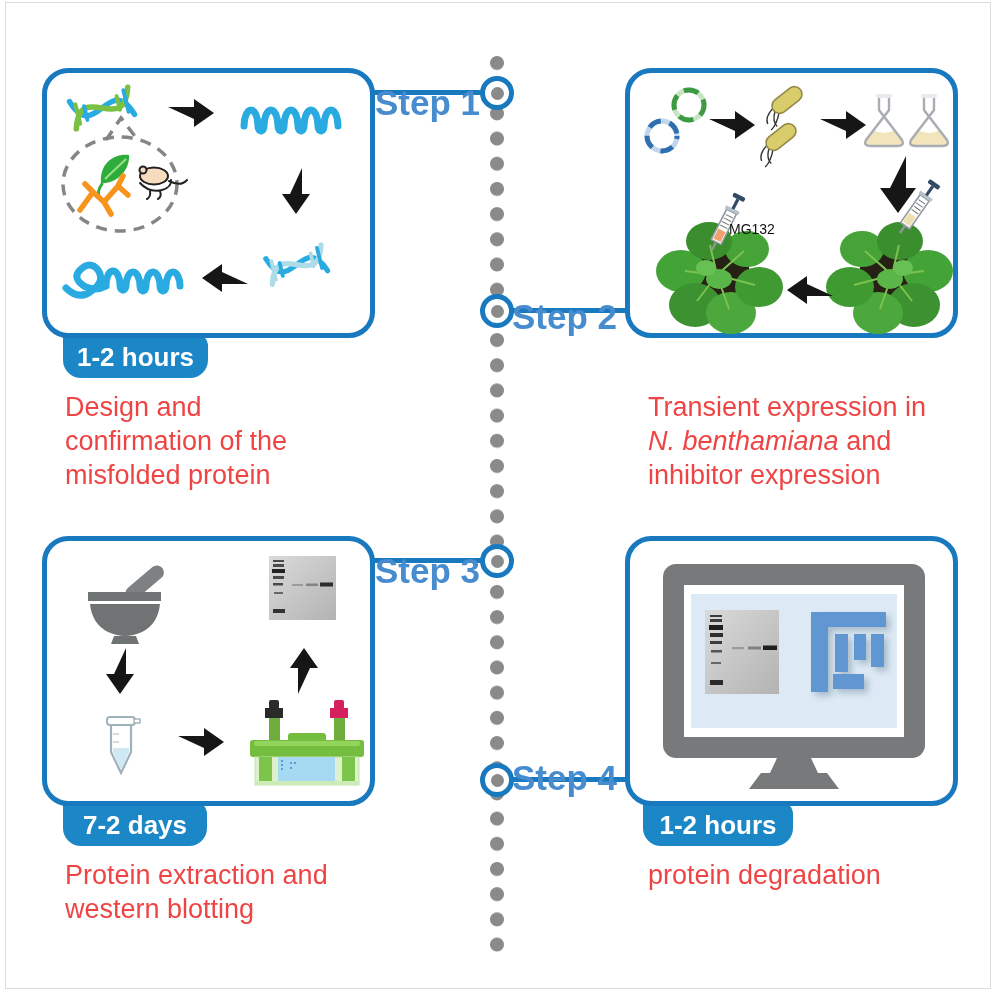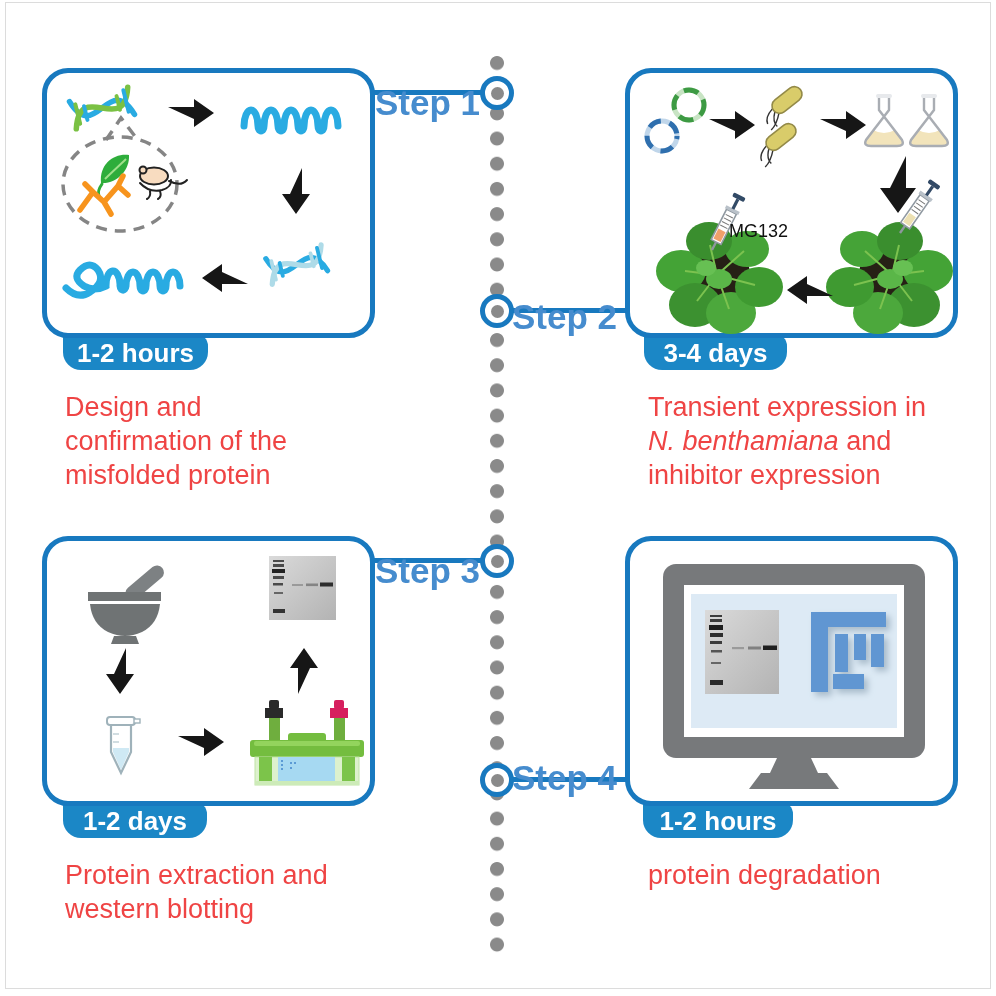--- a/index.html
+++ b/index.html
@@ -14,27 +14,27 @@
   .hline{position:absolute;height:5px;background:#1879bf;}
   
   .node{position:absolute;width:24px;height:24px;border:5px solid #1879bf;border-radius:50%;background:#fff;}
   .node::after{content:"";position:absolute;left:5.5px;top:5.5px;width:13px;height:13px;border-radius:50%;background:#8a8a8a;}
   
   .box{position:absolute;width:323px;height:260px;border:5px solid #1879bf;border-radius:26px;background:#fff;}
   .box svg{position:absolute;left:-5px;top:-5px;}
   
   .step-label{position:absolute;font-size:35px;font-weight:bold;color:#468cce;white-space:nowrap;line-height:1;margin-top:32px;}
   
-  .badge{position:absolute;height:36px;background:#1b87c6;border-radius:0 12px 18px 18px;
+  .badge{position:absolute;height:44px;background:#1b87c6;border-radius:0 12px 18px 18px;
          color:#fff;font-size:26px;font-weight:bold;display:flex;align-items:center;justify-content:center;
          padding-top:2px;box-sizing:border-box;}
   
   .desc{position:absolute;font-size:27px;color:#ef4444;line-height:34px;}
   .desc i{}
-  .mg-label{position:absolute;font-size:18px;color:#111;}
+  .mg-label{position:absolute;font-size:14px;color:#111;}
 </style>
 </head>
 <body>
 
 <div class="canvas">
   <div class="frame"></div>
 
   <svg width="0" height="0" style="position:absolute" aria-hidden="true">
     <defs>
       <path id="arrow" d="M0,-6 H26 V-14 L46,0 L26,14 V6 Z"></path>
@@ -64,22 +64,21 @@
   </svg>
 
   <div class="timeline-dots"></div>
 
   <div class="hline" style="left:373px;top:90px;width:108px"></div>
   <div class="hline" style="left:513px;top:308px;width:114px"></div>
   <div class="hline" style="left:373px;top:558px;width:108px"></div>
   <div class="hline" style="left:513px;top:777px;width:114px"></div>
 
   <div class="badge" style="left:63px;top:334px;width:145px">1-2 hours</div>
-  <div class="badge" style="left:644px;top:334px;width:143px">3-4 days</div>
-  <div class="badge" style="left:63px;top:802px;width:144px">1-2 days</div>
+  <div class="badge" style="left:63px;top:802px;width:144px">7-2 days</div>
   <div class="badge" style="left:643px;top:802px;width:150px">1-2 hours</div>
 
   <div class="box" style="left:42px;top:68px">
     <svg width="333" height="270" viewBox="0 0 333 270">
 
       <g transform="translate(30,16) rotate(-14 30 24)" fill="none" stroke-linecap="round">
         <path d="M0,10 C15,58 45,-10 60,38" stroke="#29abe2" stroke-width="5.5"></path>
         <path d="M0,38 C15,-10 45,58 60,10" stroke="#7ac143" stroke-width="5.5"></path>
         <g stroke-width="4">
           <path d="M5,14 V34" stroke="#7ac143"></path>

